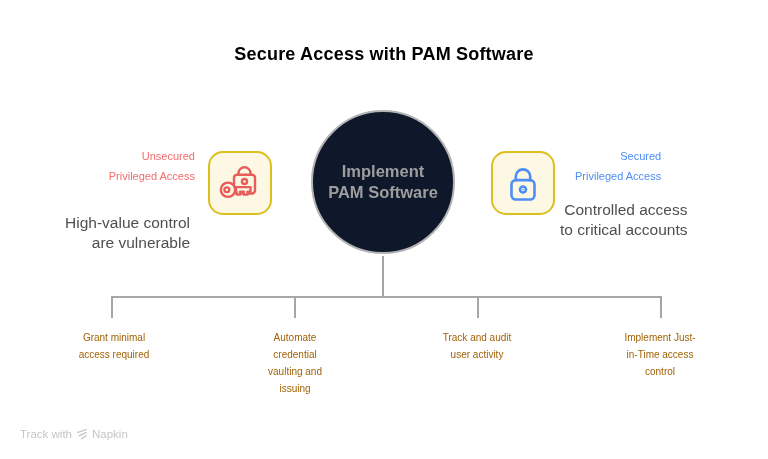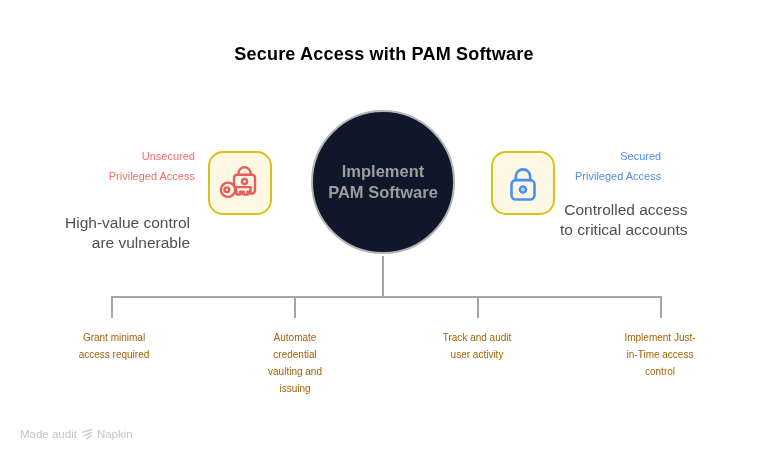--- a/index.html
+++ b/index.html
@@ -116,21 +116,21 @@
 credential
 vaulting and
 issuing</div>
   <div class="branch b2 pre">Track and audit
 user activity</div>
   <div class="branch b3 pre">Implement Just-
 in-Time access
 control</div>
 
   <div class="watermark">
-    <span>Made audit</span>
+    <span>Track with</span>
     <span>
       <svg width="12" height="12" viewBox="0 0 14 14" fill="none" stroke="#c5c5c5" stroke-width="1.6" stroke-linecap="round">
         <path d="M2 5 L12 2"></path>
         <path d="M3.5 9 L12 5.5"></path>
         <path d="M6.5 12.5 L12 9"></path>
       </svg>
     </span>
     <span>Napkin</span>
   </div>
 

